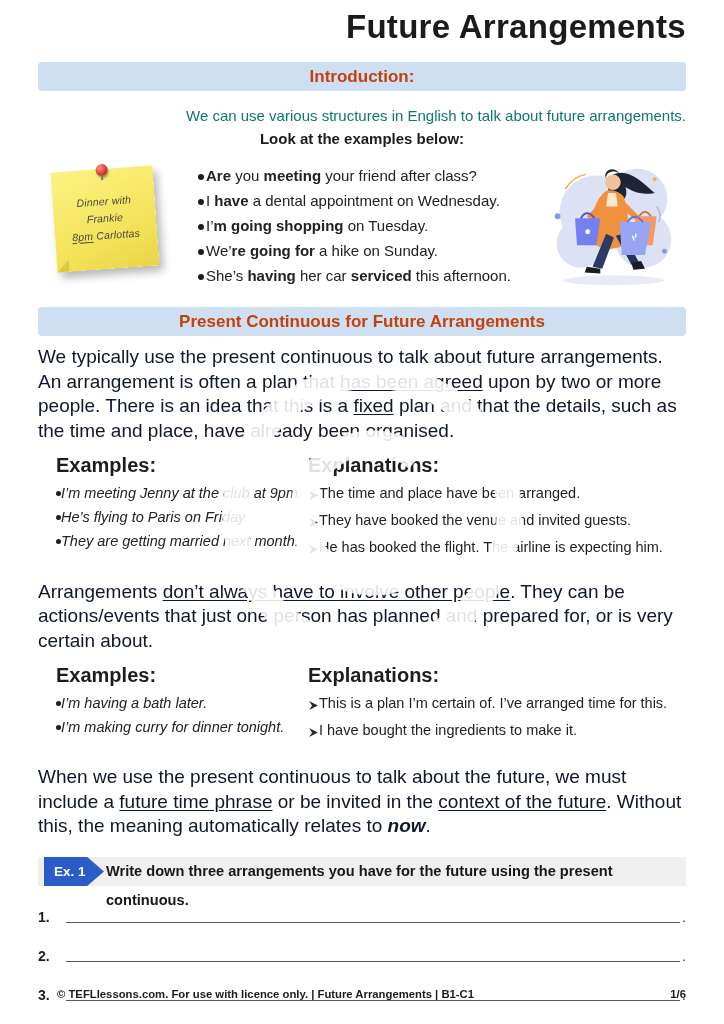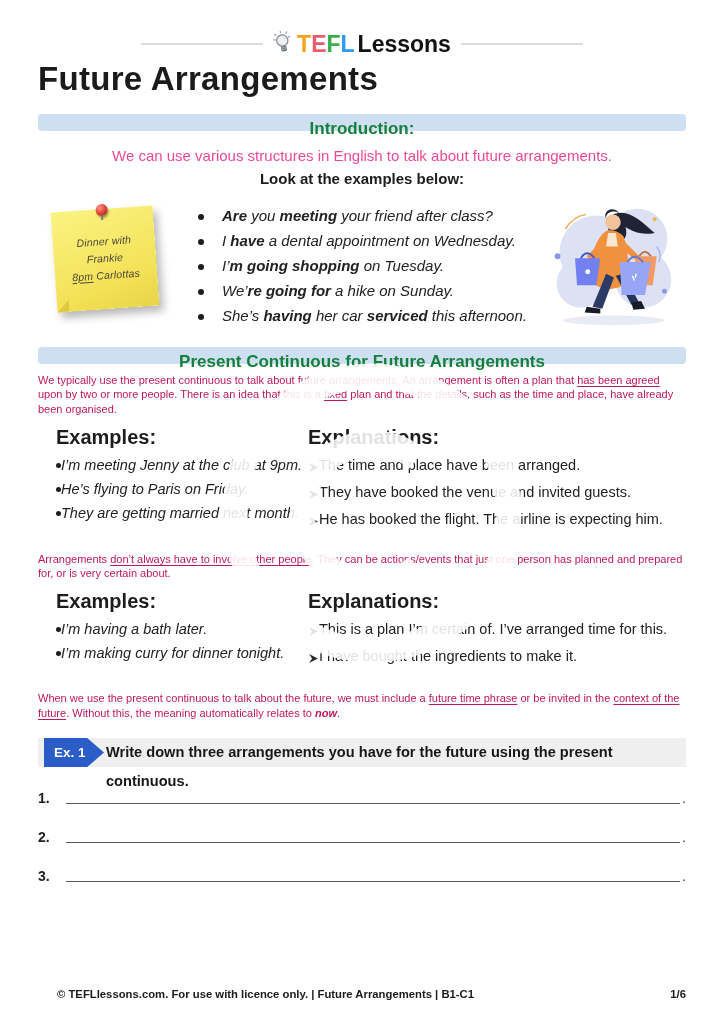--- a/index.html
+++ b/index.html
@@ -11,31 +11,31 @@
   }
   
   .logo-row{margin-top:28px; display:flex; align-items:center; justify-content:center; gap:10px; height:32px;}
   .rule{width:122px; height:2px; background:#dcdcdc;}
   .logo{display:flex; align-items:center; gap:2px;}
   .bulb{margin-right:2px; transform:rotate(-12deg);}
   .brand{font-size:23px; font-weight:800; letter-spacing:0;}
   .brand .lt{font-weight:800;}
   .lt0{color:#F6A21C}.lt1{color:#EF5A6E}.lt2{color:#3BAE4B}.lt3{color:#2D9BF4}
   .brand-rest{color:#121212; margin-left:3px;}
-  h1.page-title{margin:0 0 0; text-align:left; font-size:33px; font-weight:800; color:#1b1b1d; letter-spacing:.3px;}
+  h1.page-title{margin:8px 0 0; text-align:right; font-size:33px; font-weight:800; color:#1b1b1d; letter-spacing:.3px;}
 
   
   .band{
-    margin-top:16px; height:17px; line-height:29px; border-radius:4px;
-    background:#CFDFF2; color:#15803d; font-weight:800; font-size:17px; text-align:center;
+    margin-top:16px; height:29px; line-height:29px; border-radius:4px;
+    background:#CFDFF2; color:#c2410c; font-weight:800; font-size:17px; text-align:center;
   }
   .band.second{margin-top:14px;}
 
   p{margin:0;}
-  .lead{margin-top:16px; font-size:15px; text-align:center; color:#ec4899;}
+  .lead{margin-top:16px; font-size:15px; text-align:right; color:#0f766e;}
   .subhead{margin-top:6px; font-size:15px; font-weight:800; text-align:center; color:#1d1d20;}
 
   
   .intro-row{margin-top:8px; display:flex; align-items:flex-start; height:138px;}
   .sticky-wrap{position:relative; width:146px; height:138px; flex:0 0 146px;}
   .sticky{
     position:absolute; left:16px; top:14px; width:102px; height:100px;
     background:linear-gradient(160deg,#fbf382 0%,#f3e156 70%,#e9d448 100%);
     transform:rotate(-4deg);
     box-shadow:4px 6px 9px rgba(0,0,0,.28);
@@ -43,26 +43,26 @@
   .sticky::after{content:""; position:absolute; left:0; bottom:0;
     border-style:solid; border-width:0 0 12px 12px;
     border-color:transparent transparent #dfc944 transparent;}
   .pin{position:absolute; left:50%; top:-5px; margin-left:-6px; width:12px; height:12px; border-radius:50%;
     background:radial-gradient(circle at 35% 30%, #ff9183, #D2382A 60%, #9c2015);
     box-shadow:1px 2px 2px rgba(0,0,0,.35);}
   .pin::after{content:""; position:absolute; left:5px; top:11px; width:2px; height:5px; background:#7a7a7a;}
   .sticky-text{padding-top:24px; text-align:center; font-style:italic; font-size:10.5px; line-height:1.6; color:#4a463c; letter-spacing:.2px;}
 
   .intro-list{flex:1; list-style:none; margin:4px 0 0; padding:0 4px 0 14px;}
-  .intro-list li{display:flex; gap:18px; align-items:flex-start; margin:8px 0; font-size:15px; font-style:italic; color:#222;}
+  .intro-list li{display:flex; gap:2px; align-items:flex-start; margin:8px 0; font-size:15px; color:#222;}
   .dot{flex:0 0 auto; width:6px; height:6px; border-radius:50%; background:#1d1d1d; margin-top:7px;}
   .illo-wrap{flex:0 0 150px; height:138px; display:flex; align-items:center; justify-content:center;}
 
   
-  .para{font-size:11px; line-height:1.3; color:#be185d;}
+  .para{font-size:19px; line-height:1.3; color:#0f172a;}
   .para1{margin-top:9px;}
   .para2{margin-top:14px;}
   .para3{margin-top:16px;}
   .seg-b{font-weight:800;}
   .seg-u{text-decoration:underline; text-underline-offset:2px;}
   .seg-i{font-style:italic;}
 
   
   .cols{margin-top:10px; display:flex;}
   .col-left{flex:0 0 268px; box-sizing:border-box; padding-left:18px;}
@@ -91,37 +91,20 @@
     display:flex; justify-content:space-between; font-size:11.3px; font-weight:700; color:#1b1b1b;gap:32px;}
 
   
   .watermark{position:absolute; left:222px; top:363px; z-index:6; pointer-events:none;}
 </style>
 </head>
 <body>
 
 <div class="page">
 
-  <div class="logo-row">
-    <span class="rule"></span>
-    <span class="logo">
-      <span class="bulb">
-        <svg width="20" height="24" viewBox="0 0 20 24">
-          <path d="M10,0.5 L10,2.8 M3.6,2.6 L5.2,4.4 M16.4,2.6 L14.8,4.4 M1.6,8 L3.8,8.4 M18.4,8 L16.2,8.4" stroke="#9aa0a6" stroke-width="1.3" fill="none"></path>
-          <circle cx="10" cy="10.4" r="5.6" fill="#eef0f2" stroke="#8f949a" stroke-width="1.4"></circle>
-          <rect x="7.2" y="16.2" width="5.6" height="5.2" rx="1.2" fill="#6d7278"></rect>
-          <path d="M7.4,18 L12.6,17.4 M7.4,19.8 L12.6,19.2" stroke="#aeb2b8" stroke-width="0.9"></path>
-        </svg>
-      </span>
-      <span class="brand">
-        <span class="lt lt0">T</span><span class="lt lt1">E</span><span class="lt lt2">F</span><span class="lt lt3">L</span><span class="brand-rest">Lessons</span>
-      </span>
-    </span>
-    <span class="rule"></span>
-  </div>
 
   <h1 class="page-title">Future Arrangements</h1>
 
   <div class="band">Introduction:</div>
   <p class="lead">We can use various structures in English to talk about future arrangements.</p>
   <p class="subhead">Look at the examples below:</p>
 
   <div class="intro-row">
     <div class="sticky-wrap">
       <div class="sticky">

